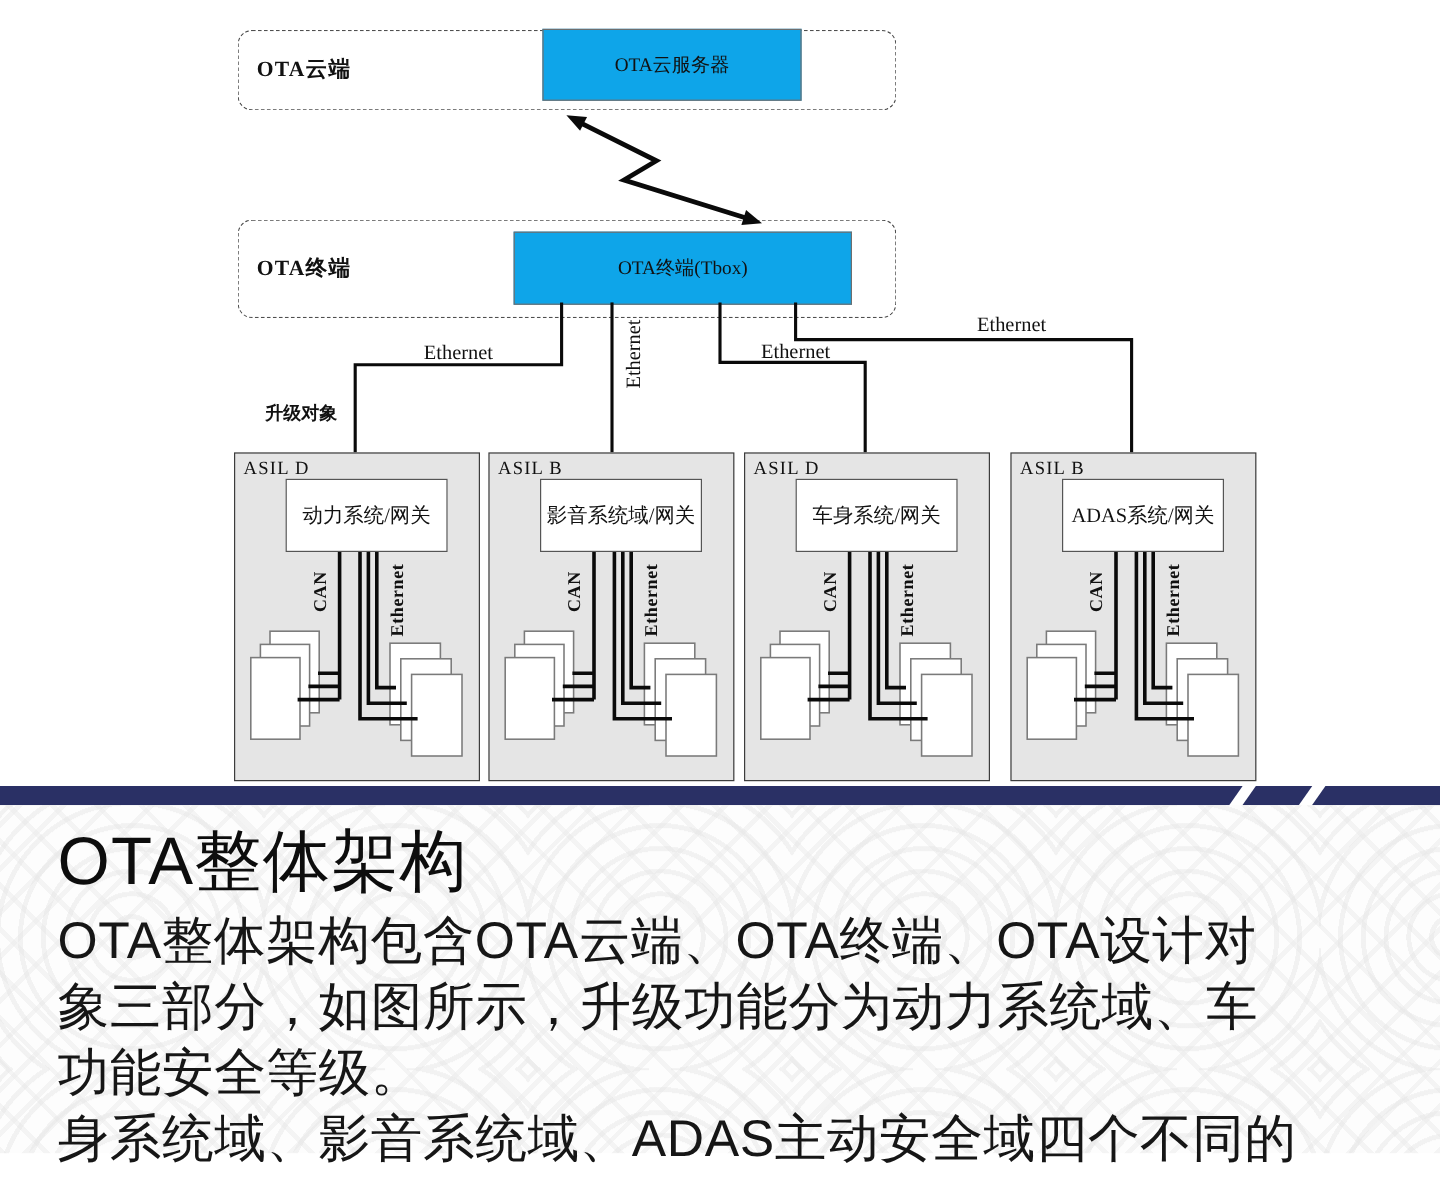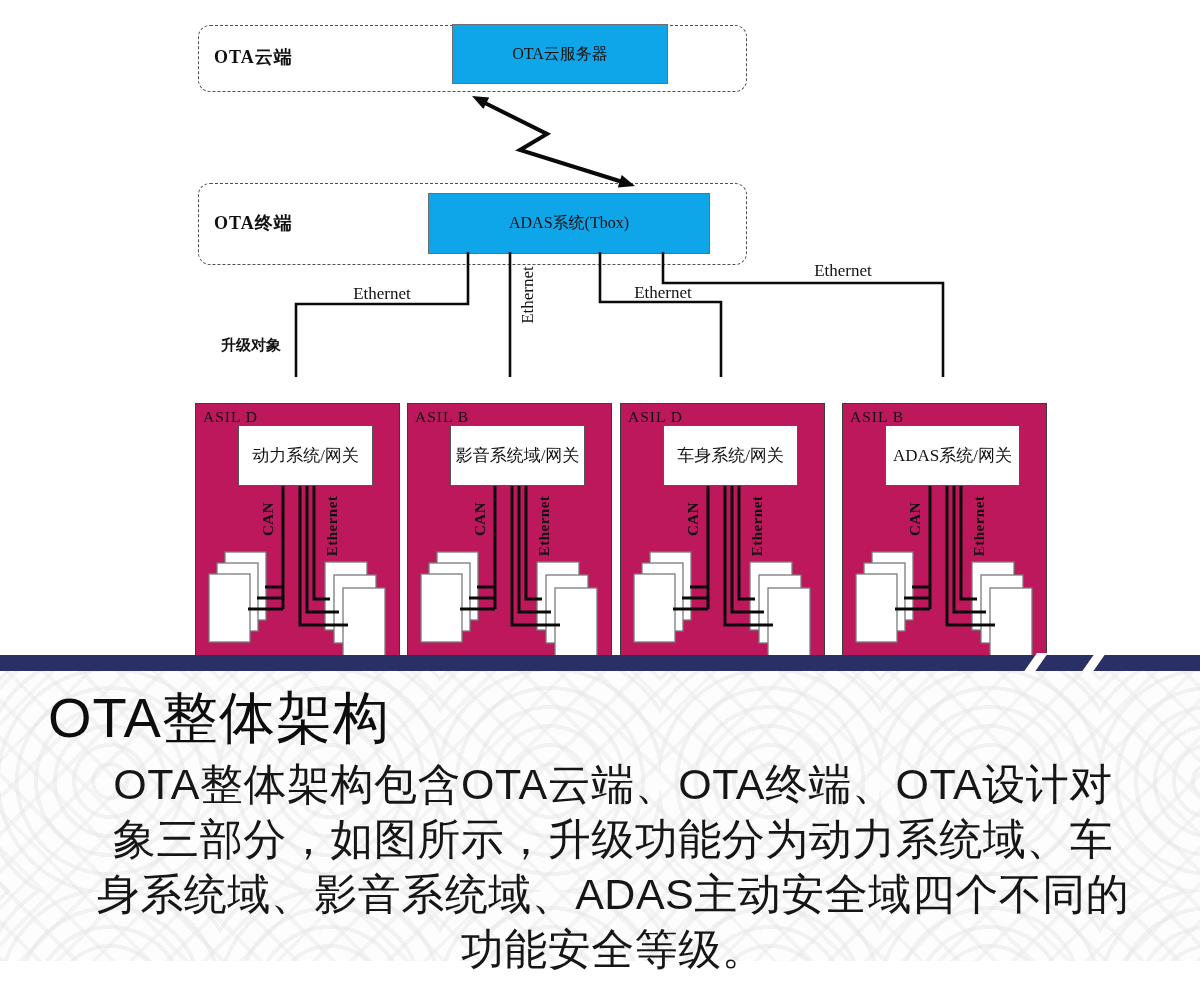--- a/index.html
+++ b/index.html
@@ -9,21 +9,21 @@
   .diagram{position:absolute;left:0;top:0;width:1200px;height:655px;background:#fff;}
   .dashed-box{position:absolute;border:1.7px dashed #4f4f4f;border-radius:12px;background:transparent;}
   .zone-label{position:absolute;font-weight:bold;font-size:18px;letter-spacing:1px;white-space:nowrap;}
   .solid-box{position:absolute;background:#0ea5e9;border:1.4px solid #6e6e6e;display:flex;
              align-items:center;justify-content:center;font-size:16px;white-space:nowrap;}
   svg.wires{position:absolute;left:0;top:0;pointer-events:none;}
   .eth-label{position:absolute;font-size:17px;white-space:nowrap;transform:translate(-50%,-50%);}
   .eth-label.vert{transform:translate(-50%,-50%) rotate(-90deg);}
   .upgrade-label{position:absolute;font-weight:bold;font-size:15px;white-space:nowrap;
                  transform:translate(-50%,-50%);text-align:center;}
-  .asil-box{position:absolute;width:203px;height:272px;border:1.5px solid #3c3c3c;background:#be185d;margin-top:26px;}
+  .asil-box{position:absolute;width:203px;height:272px;border:1.5px solid #3c3c3c;background:#e5e5e5;}
   .asil-tag{position:absolute;left:7px;top:4px;font-size:15.5px;letter-spacing:1px;}
   .gw-box{position:absolute;left:42px;top:21px;width:133px;height:59px;border:1.5px solid #555;
           background:#fff;display:flex;align-items:center;justify-content:center;
           font-size:17px;line-height:1.25;text-align:center;}
   .bus-label{position:absolute;font-size:15px;letter-spacing:.5px;white-space:nowrap;
              transform:translate(-50%,-50%) rotate(-90deg);font-weight:600;}
   .bus-can{left:72px;top:115px;}
   .bus-eth{left:136px;top:122px;}
   .asil-art{position:absolute;left:0;top:0;}
   
@@ -31,41 +31,41 @@
   .banner .bar{position:absolute;inset:0;}
   .banner .notch{position:absolute;top:-2px;width:11px;height:20px;background:#fff;transform:skewX(-35deg);}
   
   .content{position:absolute;left:0;top:671px;width:1200px;height:290px;
     background-color:#fdfdfd;
     background-image:
       repeating-radial-gradient(circle at 110px 110px, rgba(0,0,0,0) 0 15px, rgba(228,228,228,.45) 15px 19px),
       repeating-linear-gradient(45deg, rgba(235,235,235,.5) 0 4px, rgba(0,0,0,0) 4px 26px),
       repeating-linear-gradient(-45deg, rgba(235,235,235,.5) 0 4px, rgba(0,0,0,0) 4px 26px);
     background-size:220px 220px, auto, auto;
-    font-family:"Liberation Sans", sans-serif;text-align:center;}
+    font-family:"Liberation Sans", sans-serif;}
   .article-title{position:absolute;left:48px;top:10px;font-size:56px;font-weight:500;
                  color:#0d0d0d;letter-spacing:1px;white-space:nowrap;}
   .article-body{position:absolute;left:48px;top:86px;width:1130px;font-size:43px;
                 font-weight:300;color:#161616;line-height:55px;letter-spacing:.5px;}
   .article-body span{display:block;white-space:nowrap;}
 </style>
 </head>
 <body>
 
 <div class="stage">
 
   <div class="diagram">
 
     <div class="dashed-box" style="left:198px;top:25px;width:547px;height:65px;"></div>
     <div class="zone-label" style="left:214px;top:45px;">OTA云端</div>
     <div class="solid-box" style="left:452px;top:24px;width:214px;height:58px;">OTA云服务器</div>
 
     <div class="dashed-box" style="left:198px;top:183px;width:547px;height:80px;"></div>
     <div class="zone-label" style="left:214px;top:211px;">OTA终端</div>
-    <div class="solid-box" style="left:428px;top:193px;width:280px;height:59px;">ADAS系统(Tbox)</div>
+    <div class="solid-box" style="left:428px;top:193px;width:280px;height:59px;">OTA终端(Tbox)</div>
 
     <svg class="wires" width="1200" height="655" viewBox="0 0 1200 655">
 
       <polyline points="485,103 547,134 520,150 621,181.5" fill="none" stroke="#0a0a0a" stroke-width="4"></polyline>
       <polygon points="472,96 489.2,97.4 483.4,109.0" fill="#0a0a0a"></polygon>
       <polygon points="635,186 617.8,187.4 621.7,175.0" fill="#0a0a0a"></polygon>
 
       <path d="M468,252 V304 H296 V377" fill="none" stroke="#0a0a0a" stroke-width="2.6"></path>
       <path d="M510,252 V377" fill="none" stroke="#0a0a0a" stroke-width="2.6"></path>
       <path d="M600,252 V302 H721 V377" fill="none" stroke="#0a0a0a" stroke-width="2.6"></path>
@@ -200,18 +200,18 @@
     <div class="bar" style="background:#2a3065;"></div>
     <div class="notch" style="left:1030px;"></div>
     <div class="notch" style="left:1088px;"></div>
   </div>
 
   <div class="content">
     <div class="article-title">OTA整体架构</div>
     <div class="article-body">
       <span>OTA整体架构包含OTA云端、OTA终端、OTA设计对</span>
       <span>象三部分，如图所示，升级功能分为动力系统域、车</span>
+      <span>功能安全等级。</span>
       <span>身系统域、影音系统域、ADAS主动安全域四个不同的</span>
-      <span>功能安全等级。</span>
     </div>
   </div>
 
 </div>
 
 </body></html>

